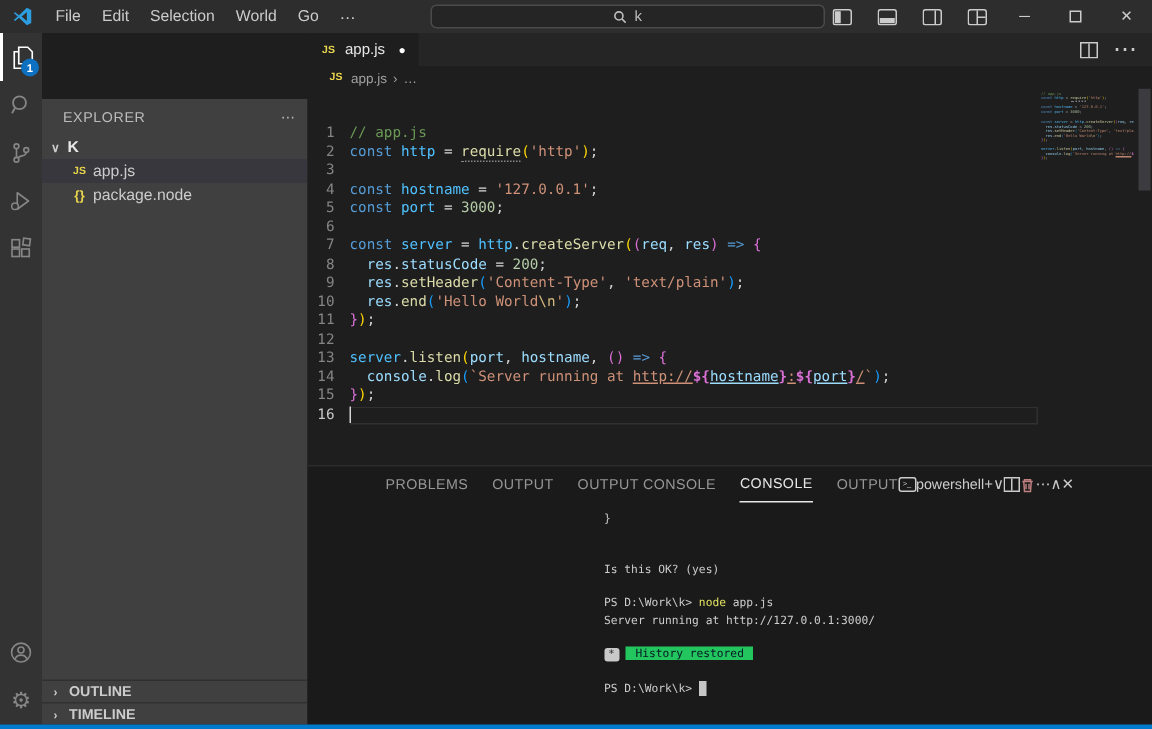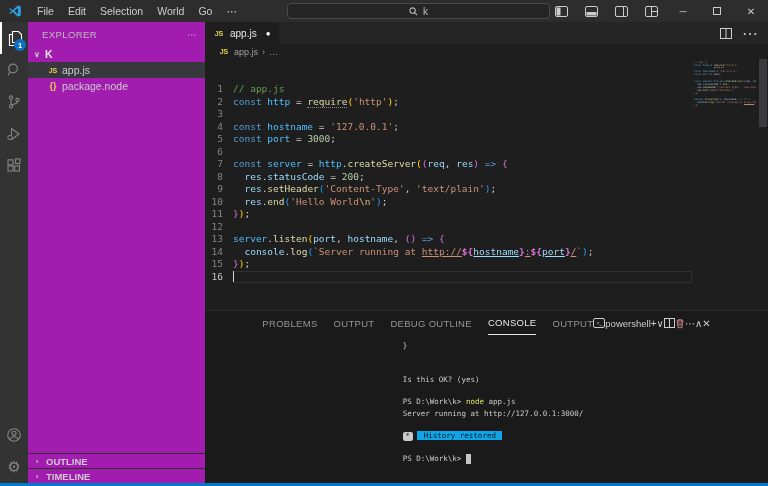--- a/index.html
+++ b/index.html
@@ -32,22 +32,22 @@
   .ab-item { width:28px; height:32px; display:flex; align-items:center; justify-content:center;
     position:relative; color:#868686; }
   .ab-item.active { color:#ffffff; border-left:2px solid #ffffff; }
   .ab-badge { position:absolute; right:2px; bottom:3px; min-width:12px; height:12px;
     border-radius:50%; background:#0e70c0; color:#ffffff; font-size:7.5px; display:flex;
     align-items:center; justify-content:center; font-weight:bold; }
   .ab-spacer { flex:1; }
   .gear-glyph { font-size:15px; color:#868686; }
 
   
-  .sidebar { width:177px; background:#a21caf; display:flex; flex-direction:column;
-    flex:0 0 auto; font-size:10.5px; }
+  .sidebar { width:177px; background:#404040; display:flex; flex-direction:column;
+    flex:0 0 auto; font-size:10.5px;margin-top:44px; }
   .sb-header { height:24px; display:flex; align-items:center; justify-content:space-between;
     padding:0 8px 0 14px; font-size:9.5px; letter-spacing:0.4px; color:#bbbbbb; }
   .tree-row { height:16px; display:flex; align-items:center; padding-left:4px; gap:3px;
     color:#cccccc; cursor:default; }
   .tree-row.folder { font-weight:bold; color:#e8e8e8; }
   .tree-row.selected { background:#37373d; }
   .tree-row .indent { width:12px; flex:0 0 auto; }
   .chev { font-size:8px; color:#cccccc; width:10px; text-align:center; }
   .file-icon-js { color:#e8d44d; font-weight:bold; font-size:7px; width:12px; text-align:center; }
   .file-icon-json { color:#e8d44d; font-weight:bold; font-size:9px; width:12px; text-align:center; }
@@ -98,21 +98,21 @@
   .panel-actions { margin-left:auto; display:flex; align-items:center; gap:0; color:#cccccc; }
   .ps-icon { width:12px; height:10px; border:1px solid #cccccc; border-radius:2px;
     font-size:5px; line-height:8px; text-align:center; color:#cccccc; }
   .shell-label { font-size:9.5px; }
   .pa-glyph { font-size:10px; }
   .terminal { flex:1; padding:5px 0 0 13px; font-family:"DejaVu Sans Mono","Liberation Mono",monospace;
     font-size:7.5px; line-height:11.3px; white-space:pre; color:#cccccc; overflow:hidden; }
   .tt-y { color:#e0e060; }
   .tt-bi { display:inline-block; width:10px; height:9px; background:#c9c9c9; color:#222;
     border-radius:2px; font-size:7px; line-height:9px; text-align:center; margin-right:4px; }
-  .tt-bd { background:#0ea5e9; color:#071824; padding:0 6px 0 7px; }
+  .tt-bd { background:#22c55e; color:#071824; padding:0 6px 0 7px; }
   .tt-cur { display:inline-block; width:5px; height:10px; background:#c6c6c6; vertical-align:text-top; }
 
   .status-strip { height:3px; flex:0 0 auto; }
   svg { display:block; }
 </style>
 </head>
 <body>
 
 <div class="app">
 
@@ -279,21 +279,21 @@
         <div><div class="code-line"><span class="ln">1</span><span class="line-body"><span class="t-c">// app.js</span></span></div><div class="code-line"><span class="ln">2</span><span class="line-body"><span class="t-k">const </span><span class="t-C">http</span><span class="t-p"> = </span><span class="t-fu">require</span><span class="t-b1">(</span><span class="t-s">'http'</span><span class="t-b1">)</span><span class="t-p">;</span></span></div><div class="code-line"><span class="ln">3</span><span class="line-body">&nbsp;</span></div><div class="code-line"><span class="ln">4</span><span class="line-body"><span class="t-k">const </span><span class="t-C">hostname</span><span class="t-p"> = </span><span class="t-s">'127.0.0.1'</span><span class="t-p">;</span></span></div><div class="code-line"><span class="ln">5</span><span class="line-body"><span class="t-k">const </span><span class="t-C">port</span><span class="t-p"> = </span><span class="t-n">3000</span><span class="t-p">;</span></span></div><div class="code-line"><span class="ln">6</span><span class="line-body">&nbsp;</span></div><div class="code-line"><span class="ln">7</span><span class="line-body"><span class="t-k">const </span><span class="t-C">server</span><span class="t-p"> = </span><span class="t-C">http</span><span class="t-p">.</span><span class="t-f">createServer</span><span class="t-b1">(</span><span class="t-b2">(</span><span class="t-v">req</span><span class="t-p">, </span><span class="t-v">res</span><span class="t-b2">)</span><span class="t-p"> </span><span class="t-k">=&gt;</span><span class="t-p"> </span><span class="t-b2">{</span></span></div><div class="code-line"><span class="ln">8</span><span class="line-body"><span class="t-p">  </span><span class="t-v">res</span><span class="t-p">.</span><span class="t-v">statusCode</span><span class="t-p"> = </span><span class="t-n">200</span><span class="t-p">;</span></span></div><div class="code-line"><span class="ln">9</span><span class="line-body"><span class="t-p">  </span><span class="t-v">res</span><span class="t-p">.</span><span class="t-f">setHeader</span><span class="t-b3">(</span><span class="t-s">'Content-Type'</span><span class="t-p">, </span><span class="t-s">'text/plain'</span><span class="t-b3">)</span><span class="t-p">;</span></span></div><div class="code-line"><span class="ln">10</span><span class="line-body"><span class="t-p">  </span><span class="t-v">res</span><span class="t-p">.</span><span class="t-f">end</span><span class="t-b3">(</span><span class="t-s">'Hello World</span><span class="t-e">\n</span><span class="t-s">'</span><span class="t-b3">)</span><span class="t-p">;</span></span></div><div class="code-line"><span class="ln">11</span><span class="line-body"><span class="t-b2">}</span><span class="t-b1">)</span><span class="t-p">;</span></span></div><div class="code-line"><span class="ln">12</span><span class="line-body">&nbsp;</span></div><div class="code-line"><span class="ln">13</span><span class="line-body"><span class="t-C">server</span><span class="t-p">.</span><span class="t-f">listen</span><span class="t-b1">(</span><span class="t-v">port</span><span class="t-p">, </span><span class="t-v">hostname</span><span class="t-p">, </span><span class="t-b2">(</span><span class="t-b2">)</span><span class="t-p"> </span><span class="t-k">=&gt;</span><span class="t-p"> </span><span class="t-b2">{</span></span></div><div class="code-line"><span class="ln">14</span><span class="line-body"><span class="t-p">  </span><span class="t-v">console</span><span class="t-p">.</span><span class="t-f">log</span><span class="t-b3">(</span><span class="t-s">`Server running at </span><span class="t-ls">http://</span><span class="t-t">${</span><span class="t-lv">hostname</span><span class="t-t">}</span><span class="t-ls">:</span><span class="t-t">${</span><span class="t-lv">port</span><span class="t-t">}</span><span class="t-ls">/</span><span class="t-s">`</span><span class="t-b3">)</span><span class="t-p">;</span></span></div><div class="code-line"><span class="ln">15</span><span class="line-body"><span class="t-b2">}</span><span class="t-b1">)</span><span class="t-p">;</span></span></div><div class="code-line current"><span class="ln cur-ln">16</span><span class="line-body"><span class="ed-cursor"></span></span></div></div>
         <div class="minimap"><div><div><span class="t-c">// app.js</span></div><div><span class="t-k">const </span><span class="t-C">http</span><span class="t-p"> = </span><span class="t-fu">require</span><span class="t-b1">(</span><span class="t-s">'http'</span><span class="t-b1">)</span><span class="t-p">;</span></div><div>&nbsp;</div><div><span class="t-k">const </span><span class="t-C">hostname</span><span class="t-p"> = </span><span class="t-s">'127.0.0.1'</span><span class="t-p">;</span></div><div><span class="t-k">const </span><span class="t-C">port</span><span class="t-p"> = </span><span class="t-n">3000</span><span class="t-p">;</span></div><div>&nbsp;</div><div><span class="t-k">const </span><span class="t-C">server</span><span class="t-p"> = </span><span class="t-C">http</span><span class="t-p">.</span><span class="t-f">createServer</span><span class="t-b1">(</span><span class="t-b2">(</span><span class="t-v">req</span><span class="t-p">, </span><span class="t-v">res</span></div><div><span class="t-p">  </span><span class="t-v">res</span><span class="t-p">.</span><span class="t-v">statusCode</span><span class="t-p"> = </span><span class="t-n">200</span><span class="t-p">;</span></div><div><span class="t-p">  </span><span class="t-v">res</span><span class="t-p">.</span><span class="t-f">setHeader</span><span class="t-b3">(</span><span class="t-s">'Content-Type'</span><span class="t-p">, </span><span class="t-s">'text/plain'</span></div><div><span class="t-p">  </span><span class="t-v">res</span><span class="t-p">.</span><span class="t-f">end</span><span class="t-b3">(</span><span class="t-s">'Hello World</span><span class="t-e">\n</span><span class="t-s">'</span><span class="t-b3">)</span><span class="t-p">;</span></div><div><span class="t-b2">}</span><span class="t-b1">)</span><span class="t-p">;</span></div><div>&nbsp;</div><div><span class="t-C">server</span><span class="t-p">.</span><span class="t-f">listen</span><span class="t-b1">(</span><span class="t-v">port</span><span class="t-p">, </span><span class="t-v">hostname</span><span class="t-p">, </span><span class="t-b2">(</span><span class="t-b2">)</span><span class="t-p"> </span><span class="t-k">=&gt;</span><span class="t-p"> </span><span class="t-b2">{</span></div><div><span class="t-p">  </span><span class="t-v">console</span><span class="t-p">.</span><span class="t-f">log</span><span class="t-b3">(</span><span class="t-s">`Server running at </span><span class="t-ls">http://</span><span class="t-t">${</span></div><div><span class="t-b2">}</span><span class="t-b1">)</span><span class="t-p">;</span></div><div>&nbsp;</div></div></div>
         <div class="ed-scrollbar"><div class="ed-thumb"></div></div>
       </div>
 
       <div class="panel">
         <div class="panel-header">
           <div class="panel-tabs">
             <span class="panel-tab">PROBLEMS</span>
             <span class="panel-tab">OUTPUT</span>
-            <span class="panel-tab">DEBUG OUTLINE</span>
+            <span class="panel-tab">OUTPUT CONSOLE</span>
             <span class="panel-tab active">CONSOLE</span>
             <span class="panel-tab">OUTPUT</span>
           </div>
           <div class="panel-actions">
             <span class="ps-icon">&gt;_</span>
             <span class="shell-label">powershell</span>
             <span class="pa-glyph">+</span>
             <span class="pa-glyph">∨</span>
             <span>
               <svg width="11" height="10" viewBox="0 0 11 10">

